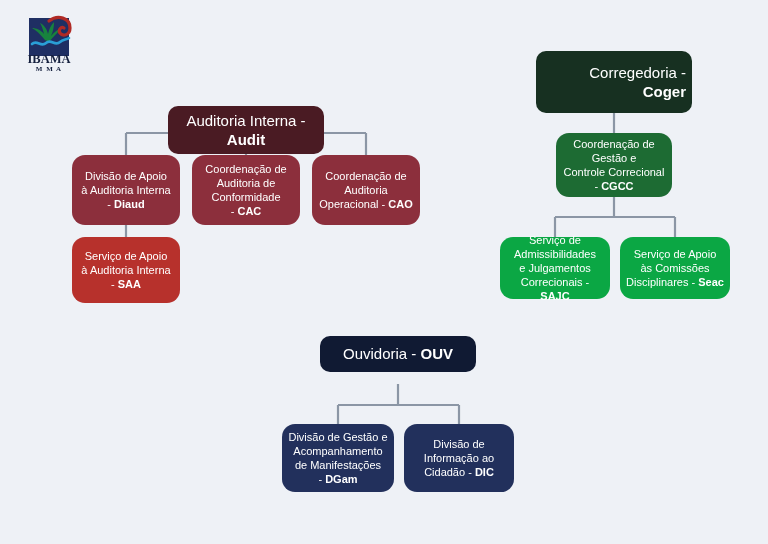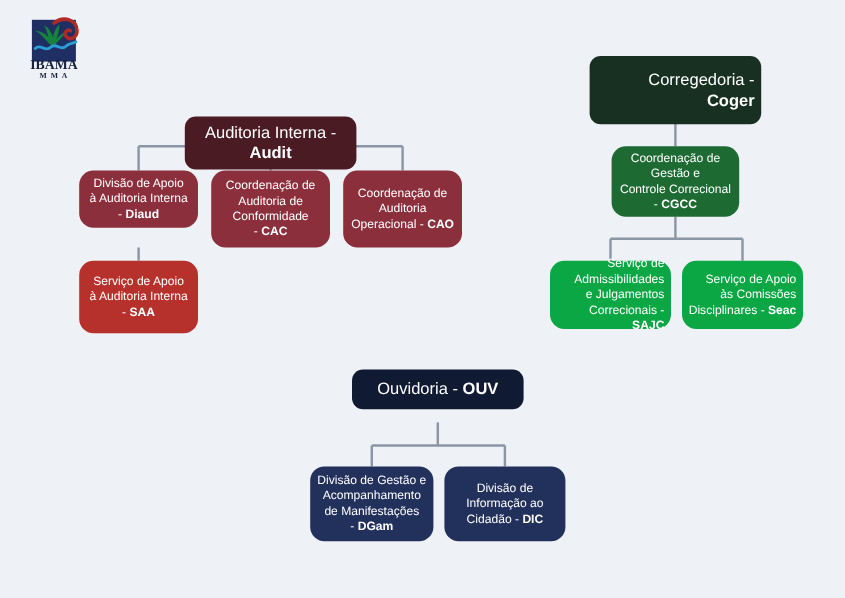--- a/index.html
+++ b/index.html
@@ -55,27 +55,27 @@
 
   .root { font-size: 15px; border-radius: 10px; }
   .child { font-size: 11px; border-radius: 13px; }
 
   
   .c-audit   { background: #4a1b23; }
   .c-maroon  { background: #8c2f3c; }
   .c-red     { background: #b7312c; }
   .c-coger   { background: #173021; }
   .c-grnmid  { background: #1d6b33; }
-  .c-grnlite { background: #0ba744; text-align: right; }
+  .c-grnlite { background: #0ba744; }
   .c-ouv     { background: #101a33; }
   .c-navy    { background: #22305c; }
 
   
   #n-audit { left: 168px; top: 64px;  width: 156px; height: 48px; margin-top: 42px; }
-  #n-diaud { left: 72px;  top: 155px; width: 108px; height: 52px; }
+  #n-diaud { left: 72px;  top: 155px; width: 108px; height: 70px; }
   #n-cac   { left: 192px; top: 155px; width: 108px; height: 70px; }
   #n-cao   { left: 312px; top: 155px; width: 108px; height: 70px; }
   #n-saa   { left: 72px;  top: 237px; width: 108px; height: 66px; }
 
   #n-coger { left: 536px; top: 51px;  width: 156px; height: 62px; text-align: right; }
   #n-cgcc  { left: 556px; top: 133px; width: 116px; height: 64px; }
   #n-sajc  { left: 500px; top: 237px; width: 110px; height: 62px; }
   #n-seac  { left: 620px; top: 237px; width: 110px; height: 62px; }
 
   #n-ouv   { left: 320px; top: 336px; width: 156px; height: 36px; }

